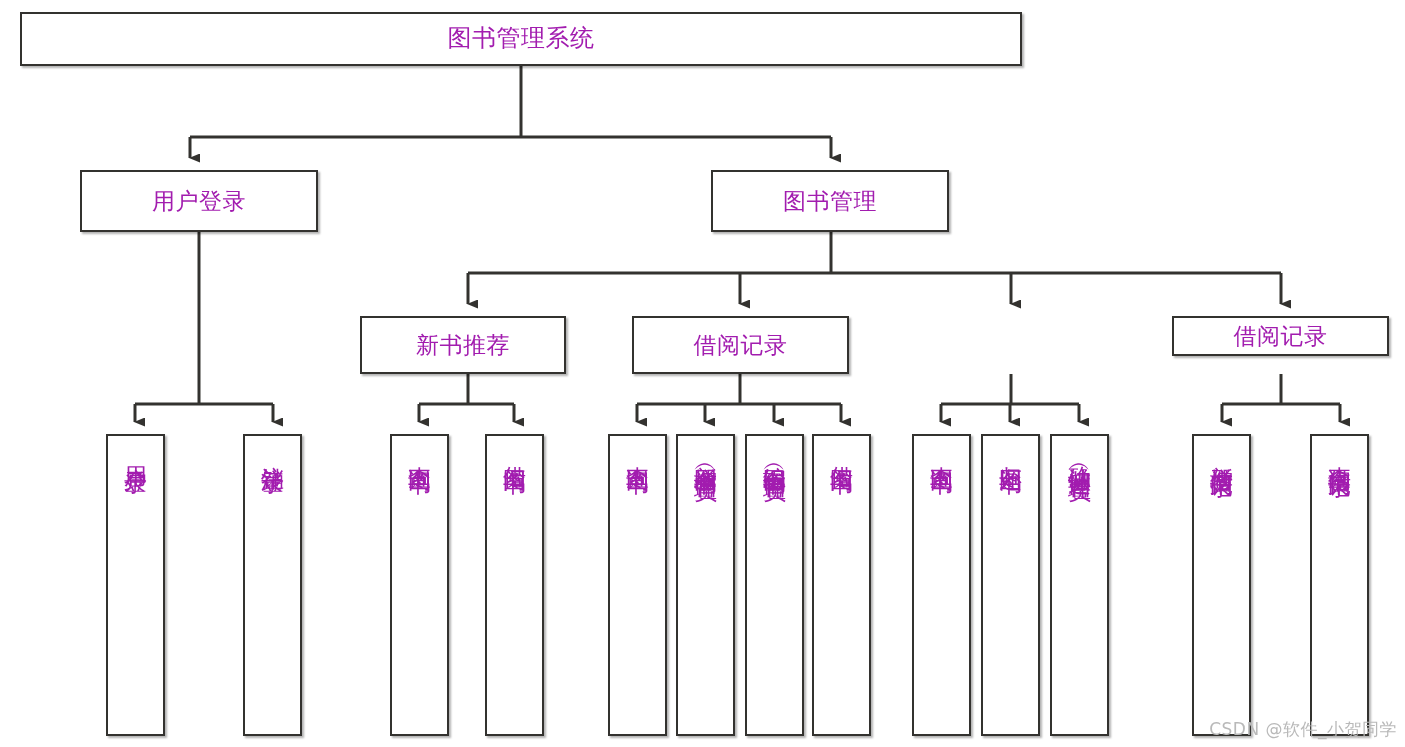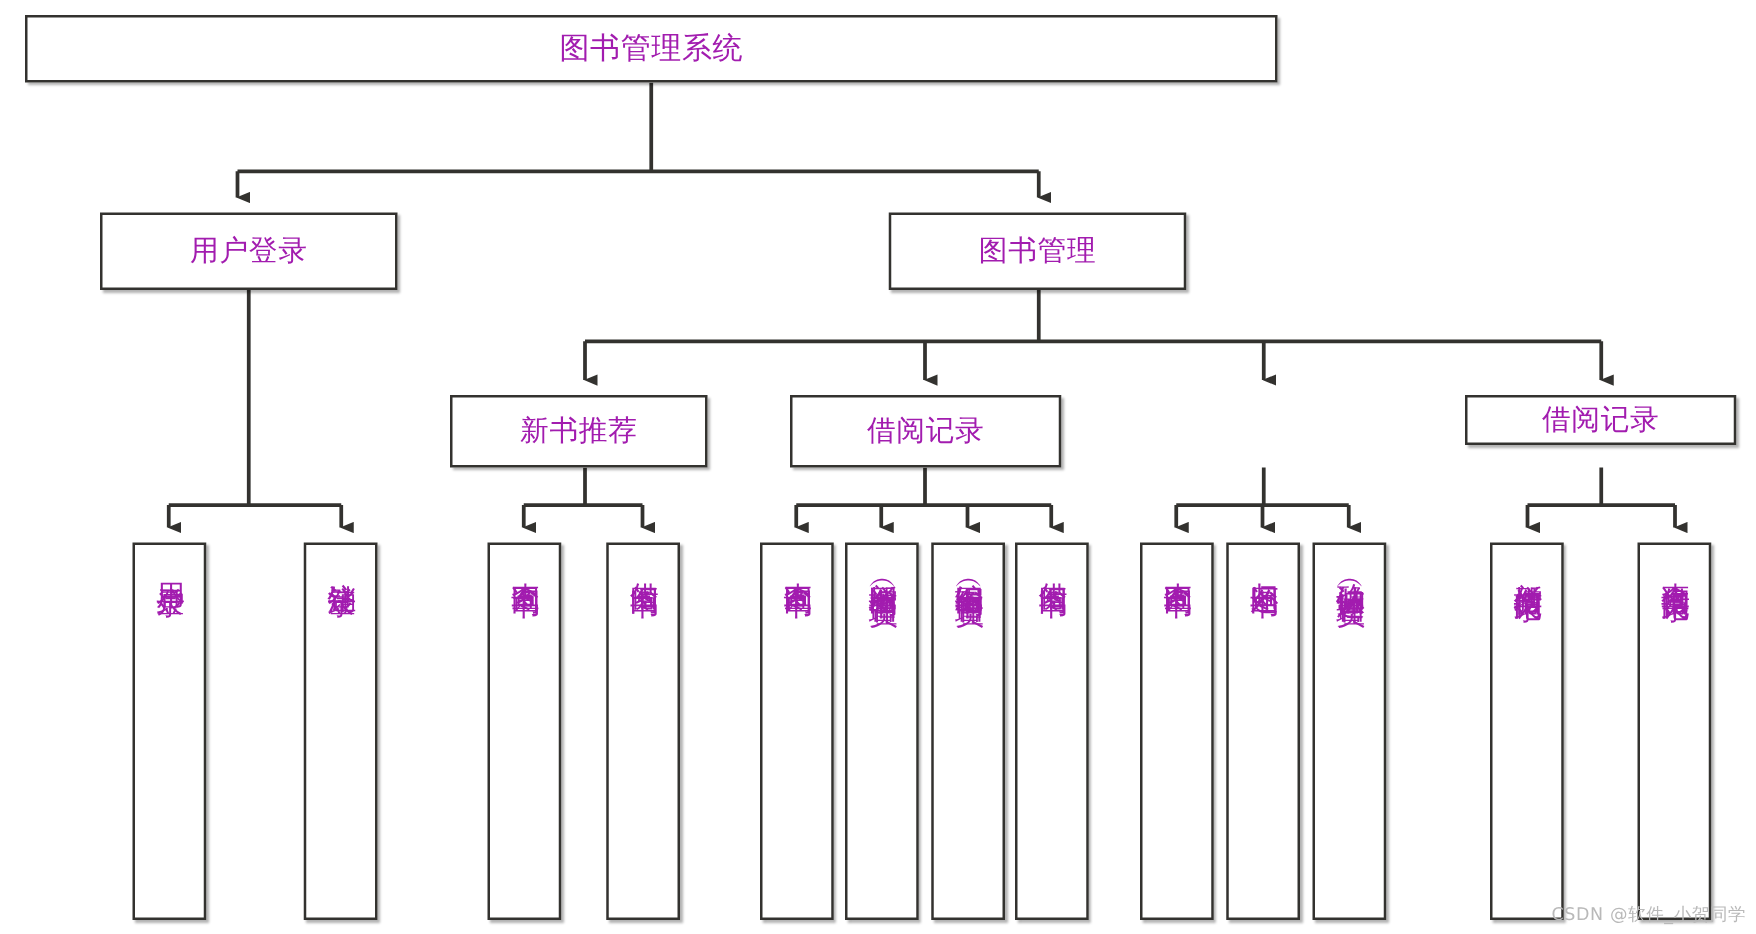--- a/index.html
+++ b/index.html
@@ -63,21 +63,21 @@
     text-orientation: upright;
     font-size: 23px;
     line-height: 1.0;
     letter-spacing: 2px;
     white-space: nowrap;
   }
   .watermark {
     position: absolute;
     right: 8px;
     bottom: 6px;
-    font-size: 14px;
+    font-size: 17px;
     color: #b9b9b9;
     letter-spacing: 0.5px;
     z-index: 5;
     white-space: nowrap;
   }
 </style>
 </head>
 <body>
 
 <div id="diagram-canvas">

